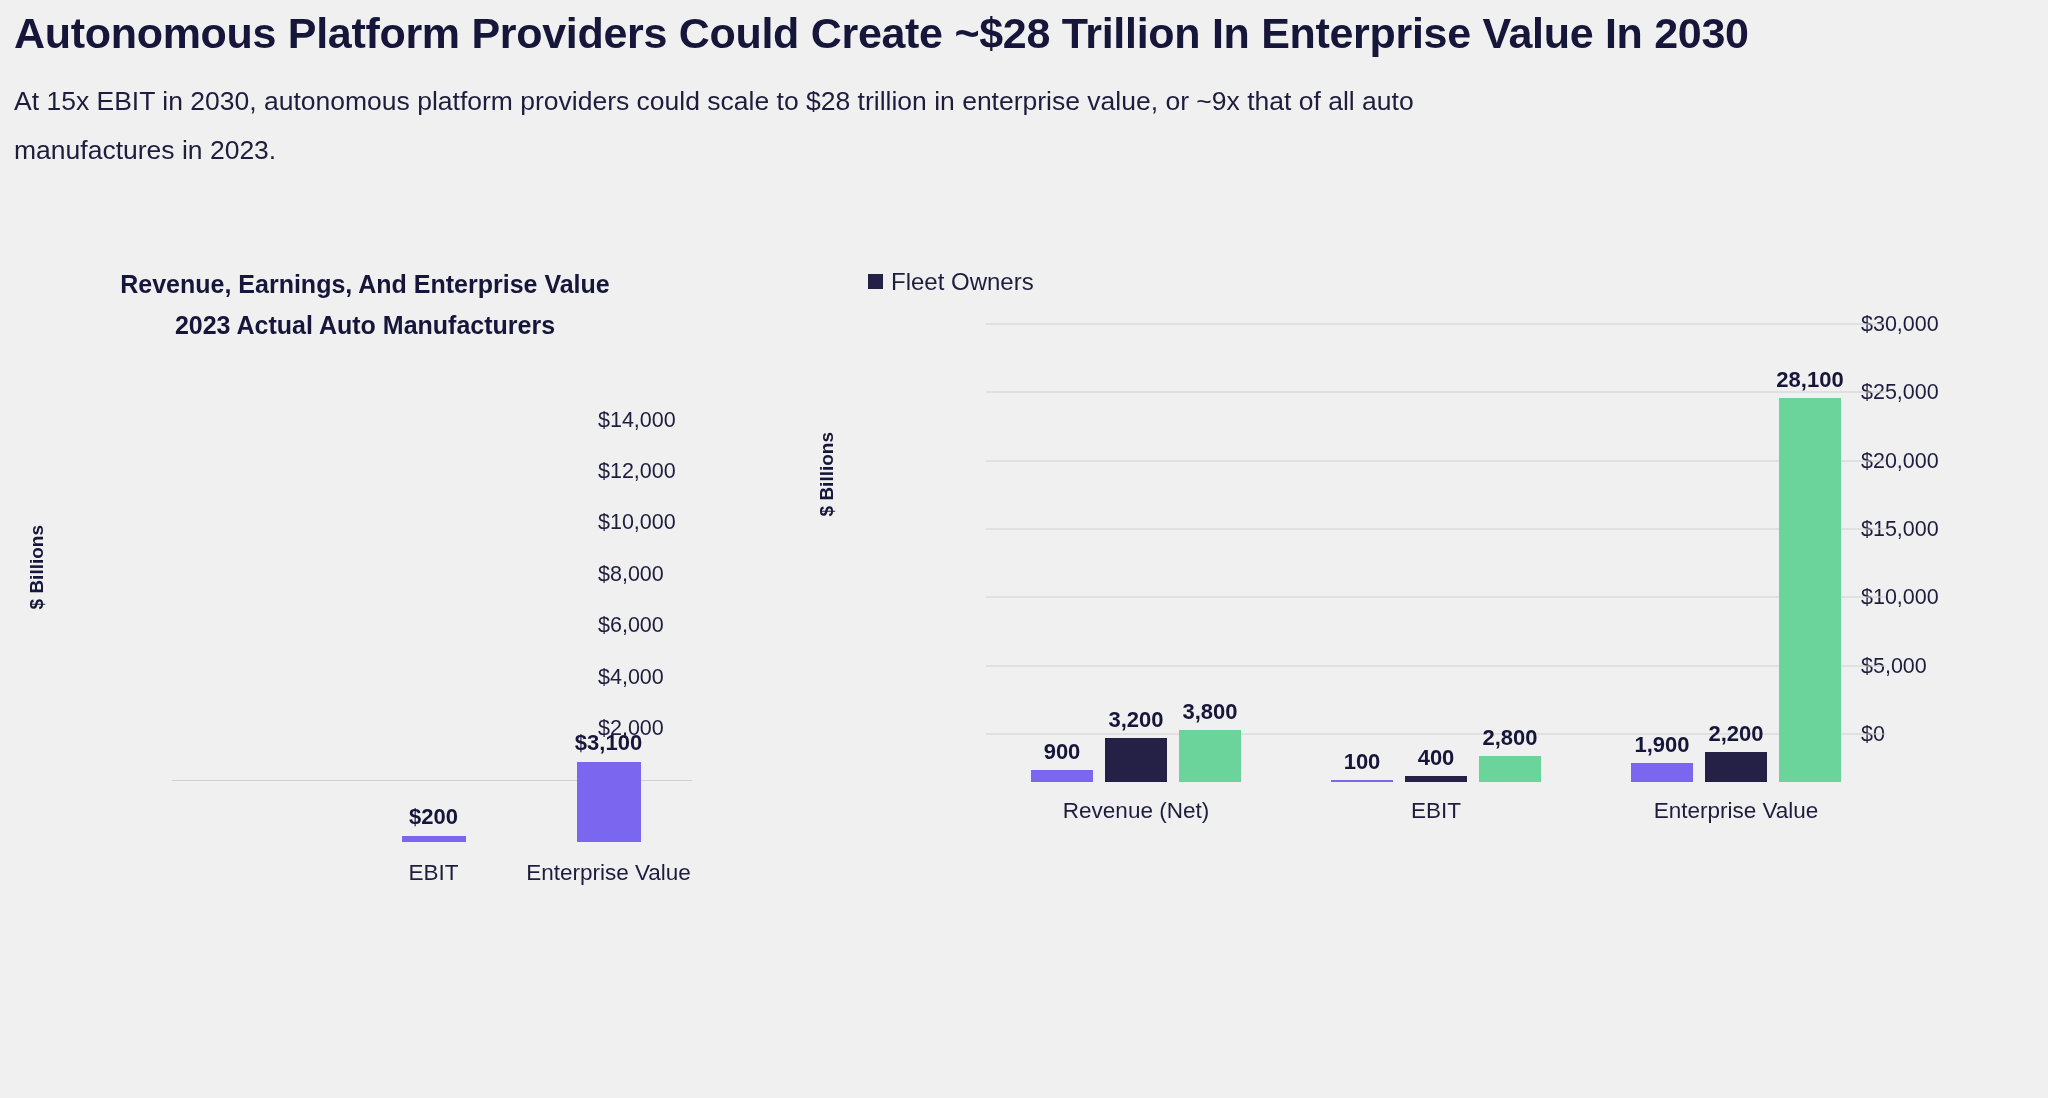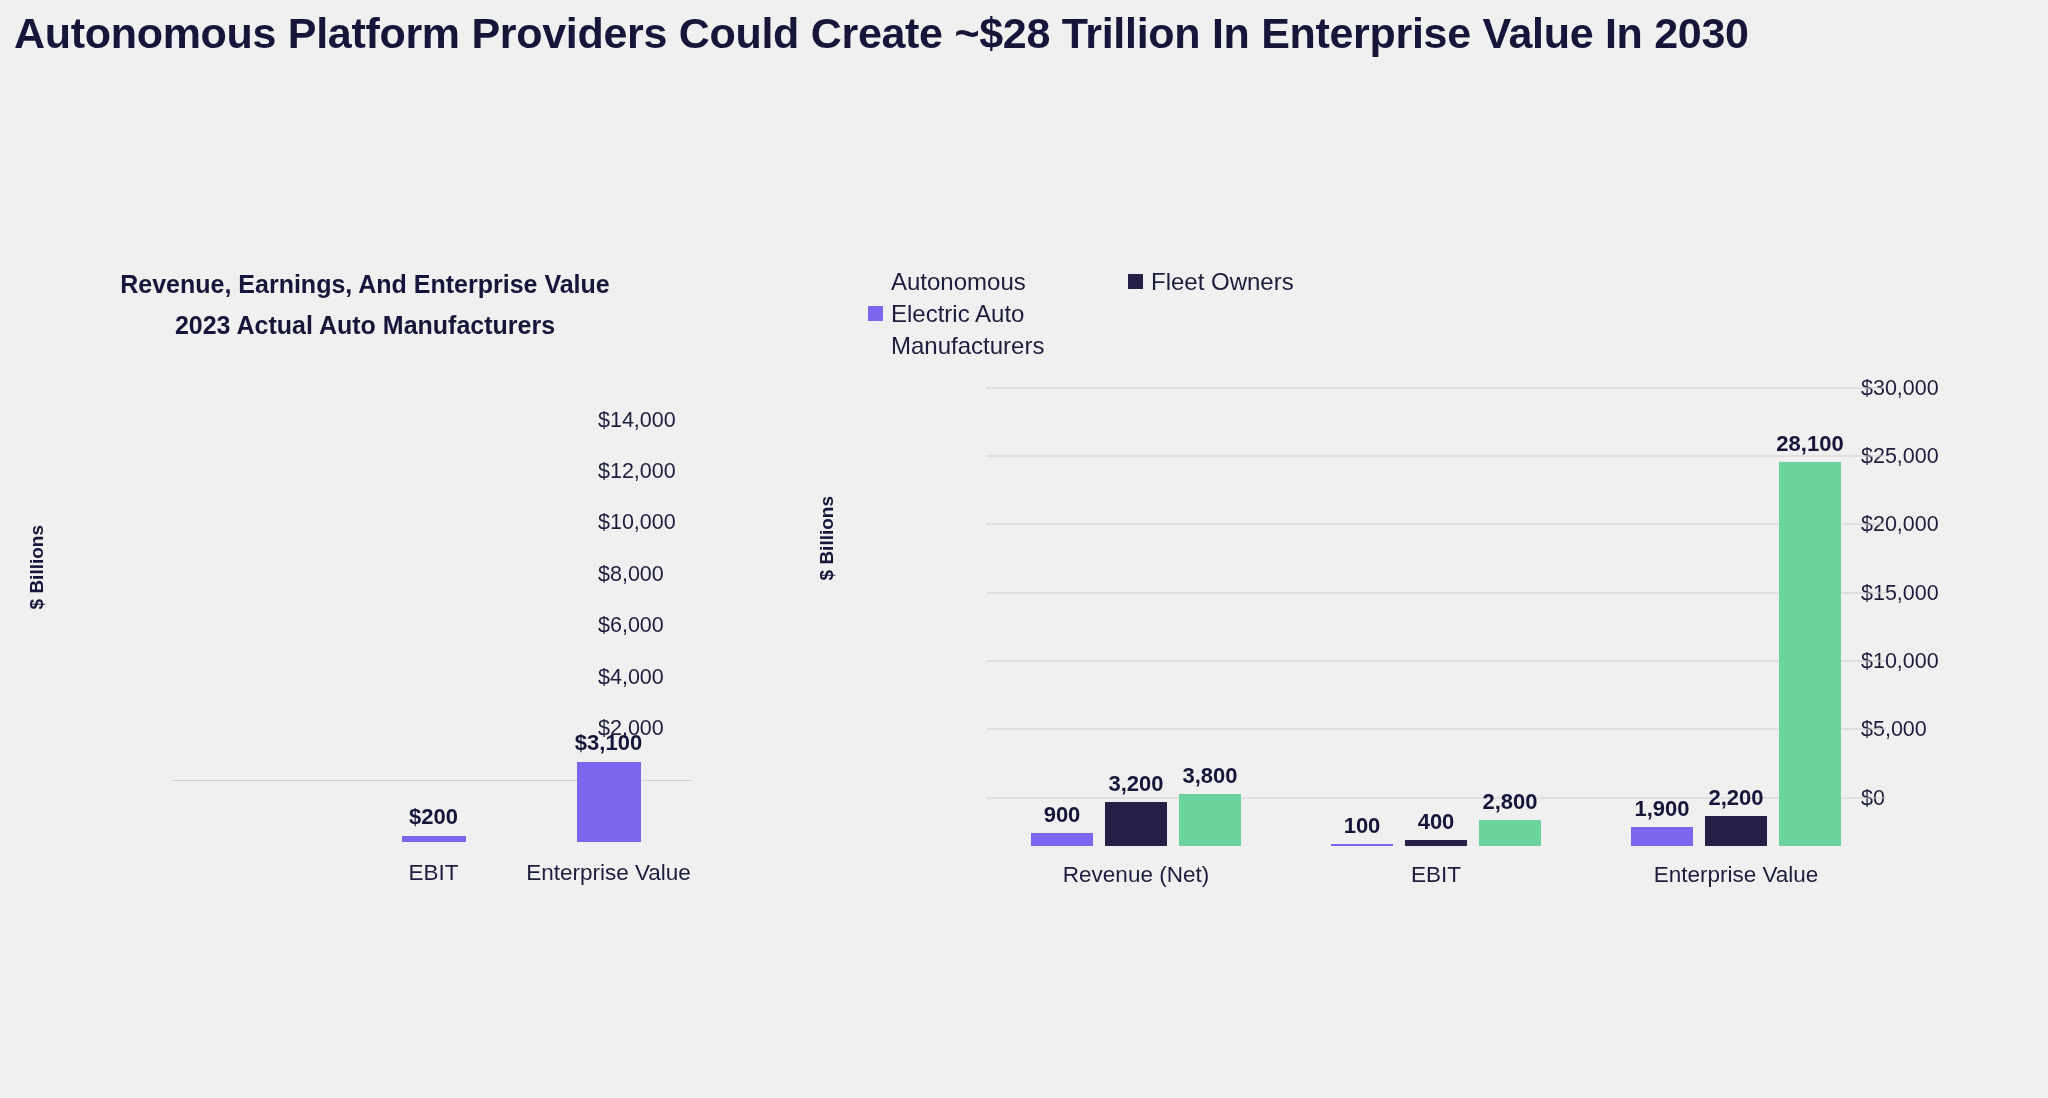--- a/index.html
+++ b/index.html
@@ -148,20 +148,21 @@
     position: absolute;
     height: 1px;
     background: #cfcfcf;
   }
 </style>
 </head>
 <body>
 
 <div id="header">
   <h1 id="page-title">Autonomous Platform Providers Could Create ~$28 Trillion In Enterprise Value In 2030</h1>
+  <p id="page-subtitle">At 15x EBIT in 2030, autonomous platform providers could scale to $28 trillion in enterprise value, or ~9x that of all auto manufactures in 2023.</p>
 </div>
 
 <div class="panel" id="panel-left">
   <div class="chart-title">
     <div>Revenue, Earnings, And Enterprise Value</div>
     <div>2023 Actual Auto Manufacturers</div>
   </div>
   <div class="plot-wrap" id="plot-left">
     <div class="axis-title" id="axis-title-left">$ Billions</div>
     <div class="ticks" id="ticks-left">
@@ -206,24 +207,20 @@
           </div>
           <div class="cat-label">Enterprise Value</div>
         </div>
       </div>
   </div>
 </div>
 
 <div class="panel" id="panel-right">
   <div id="legend">
       <div class="legend-item">
-        <span class="legend-swatch" style="background: rgb(123, 102, 240);"></span>
-        <span class="legend-label wrap" style="max-width: 215px;">Autonomous Electric Auto Manufacturers</span>
-      </div>
-      <div class="legend-item">
         <span class="legend-swatch" style="background: rgb(36, 32, 70);"></span>
         <span class="legend-label">Fleet Owners</span>
       </div>
     </div>
   <div class="plot-wrap" id="plot-right">
     <div class="axis-title" id="axis-title-right">$ Billions</div>
     <div class="ticks" id="ticks-right">
         <div class="tick" style="top: 10px;">
           <div class="tick-label" style="width: 175px;">$30,000</div>
           <div class="grid-line" style="left: 186px; width: 900px; top: 0px; background: rgb(207, 207, 207);"></div>

